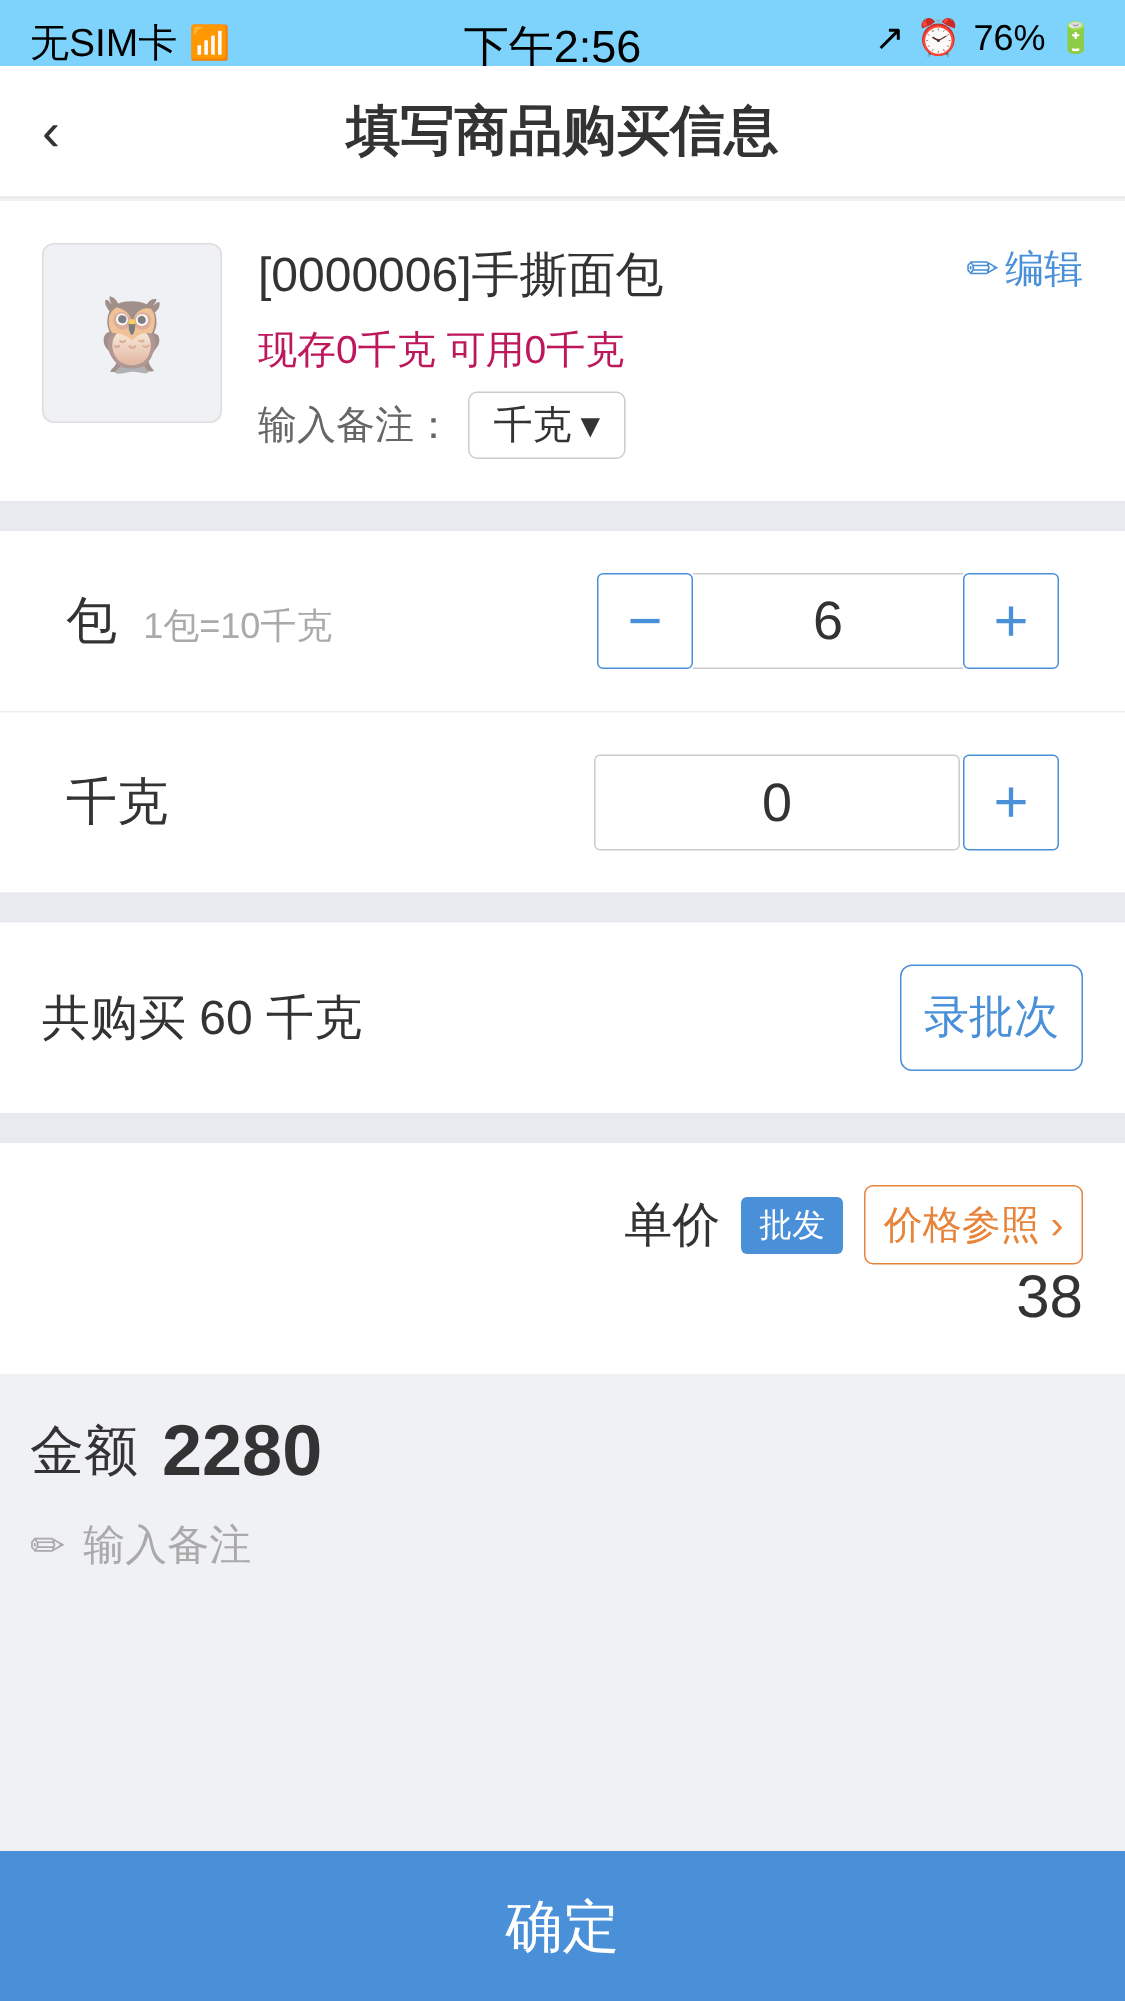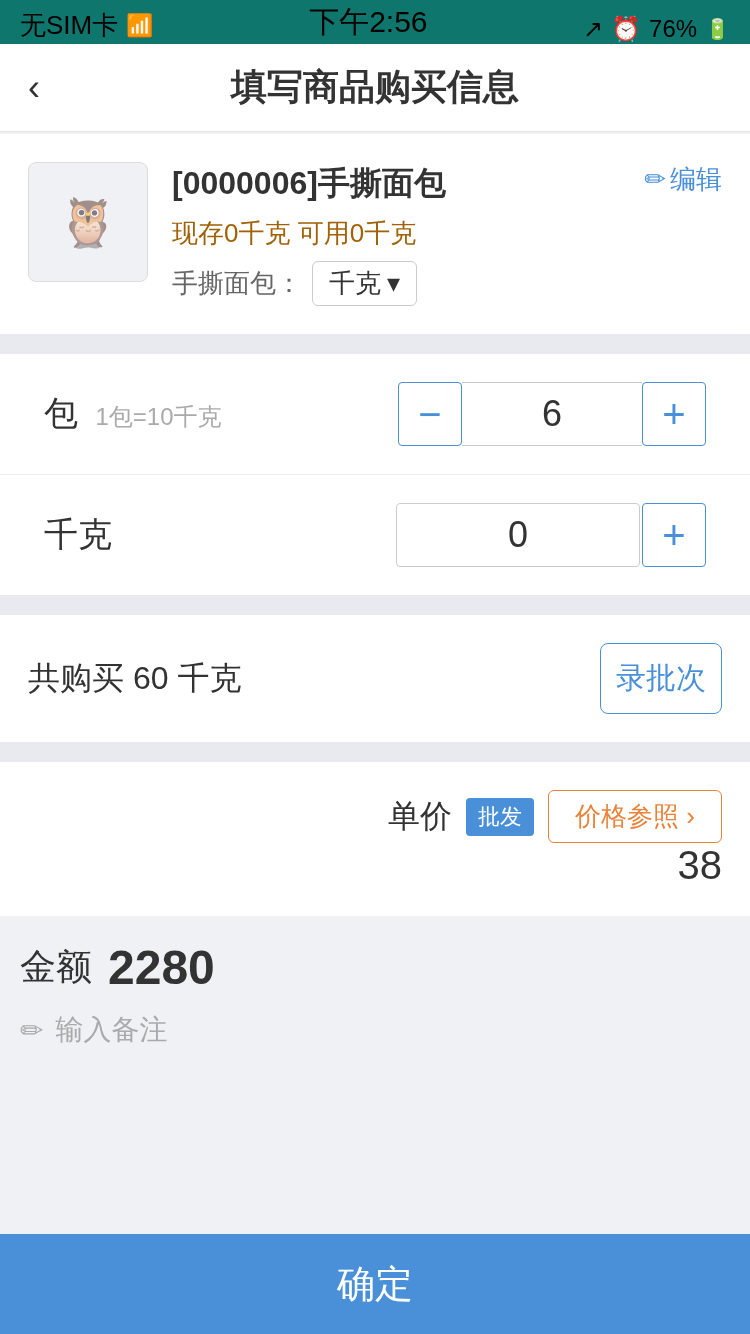--- a/index.html
+++ b/index.html
@@ -9,25 +9,25 @@
       min-height: 1334px;
       font-family: -apple-system, "PingFang SC", "Helvetica Neue", Arial, sans-serif;
       background: #f0f1f5;
       display: flex;
       flex-direction: column;
     }
 
     
     .status-bar {
       height: 44px;
-      background: #0f766e;
-      display: flex;
-      align-items: flex-end;
+      background: #7dd3fc;
+      display: flex;
+      align-items: flex-start;
       justify-content: space-between;
-      padding: 1px 20px;
+      padding: 11px 20px;
       font-size: 28px;
       flex-shrink: 0;
     }
     .status-left { display: flex; align-items: center; gap: 8px; font-size: 26px; color: #000; }
     .status-center { font-size: 30px; font-weight: 500; color: #000; }
     .status-right { display: flex; align-items: center; gap: 8px; font-size: 24px; color: #000; }
     .wifi-icon { font-size: 22px; }
 
     
     .nav-bar {
@@ -73,22 +73,22 @@
       align-items: center;
       justify-content: center;
       flex-shrink: 0;
     }
     .product-thumb .owl-icon {
       font-size: 48px;
       color: #4a90d9;
       opacity: 0.6;
     }
     .product-info { flex: 1; }
-    .product-name { font-size: 32px; font-weight: 700; color: #333; margin-bottom: 10px; }
-    .product-stock { font-size: 26px; color: #a16207; margin-bottom: 10px; }
+    .product-name { font-size: 32px; font-weight: 400; color: #333; margin-bottom: 10px; }
+    .product-stock { font-size: 26px; color: #be185d; margin-bottom: 10px; }
     .product-unit { font-size: 26px; color: #666; display: flex; align-items: center; gap: 10px; }
     .unit-select {
       border: 1px solid #ccc;
       border-radius: 6px;
       padding: 4px 16px;
       font-size: 26px;
       color: #333;
       background: #fff;
       display: inline-flex;
       align-items: center;
@@ -234,21 +234,21 @@
     .price-tag {
       background: #4a90d9;
       color: #fff;
       font-size: 22px;
       padding: 4px 12px;
       border-radius: 4px;
     }
     .price-ref-btn {
       border: 1.5px solid #e8833a;
       border-radius: 6px;
-      padding: 8px 26px;
+      padding: 8px 12px;
       font-size: 26px;
       color: #e8833a;
       background: #fff;
       cursor: pointer;
       display: flex;
       align-items: center;
       gap: 4px;
     }
     .price-value {
       font-size: 40px;
@@ -320,21 +320,21 @@
 </div>
 
 <div class="product-card">
   <div class="product-thumb">
     <span class="owl-icon">🦉</span>
   </div>
   <div class="product-info">
     <div class="product-name">[0000006]手撕面包</div>
     <div class="product-stock">现存0千克  可用0千克</div>
     <div class="product-unit">
-      <span>手撕面包：</span>
+      <span>输入备注：</span>
       <div class="unit-select">
         <span>千克</span>
         <span>▾</span>
       </div>
     </div>
   </div>
   <div class="product-edit">
     <span>✏</span>
     <span>编辑</span>
   </div>

